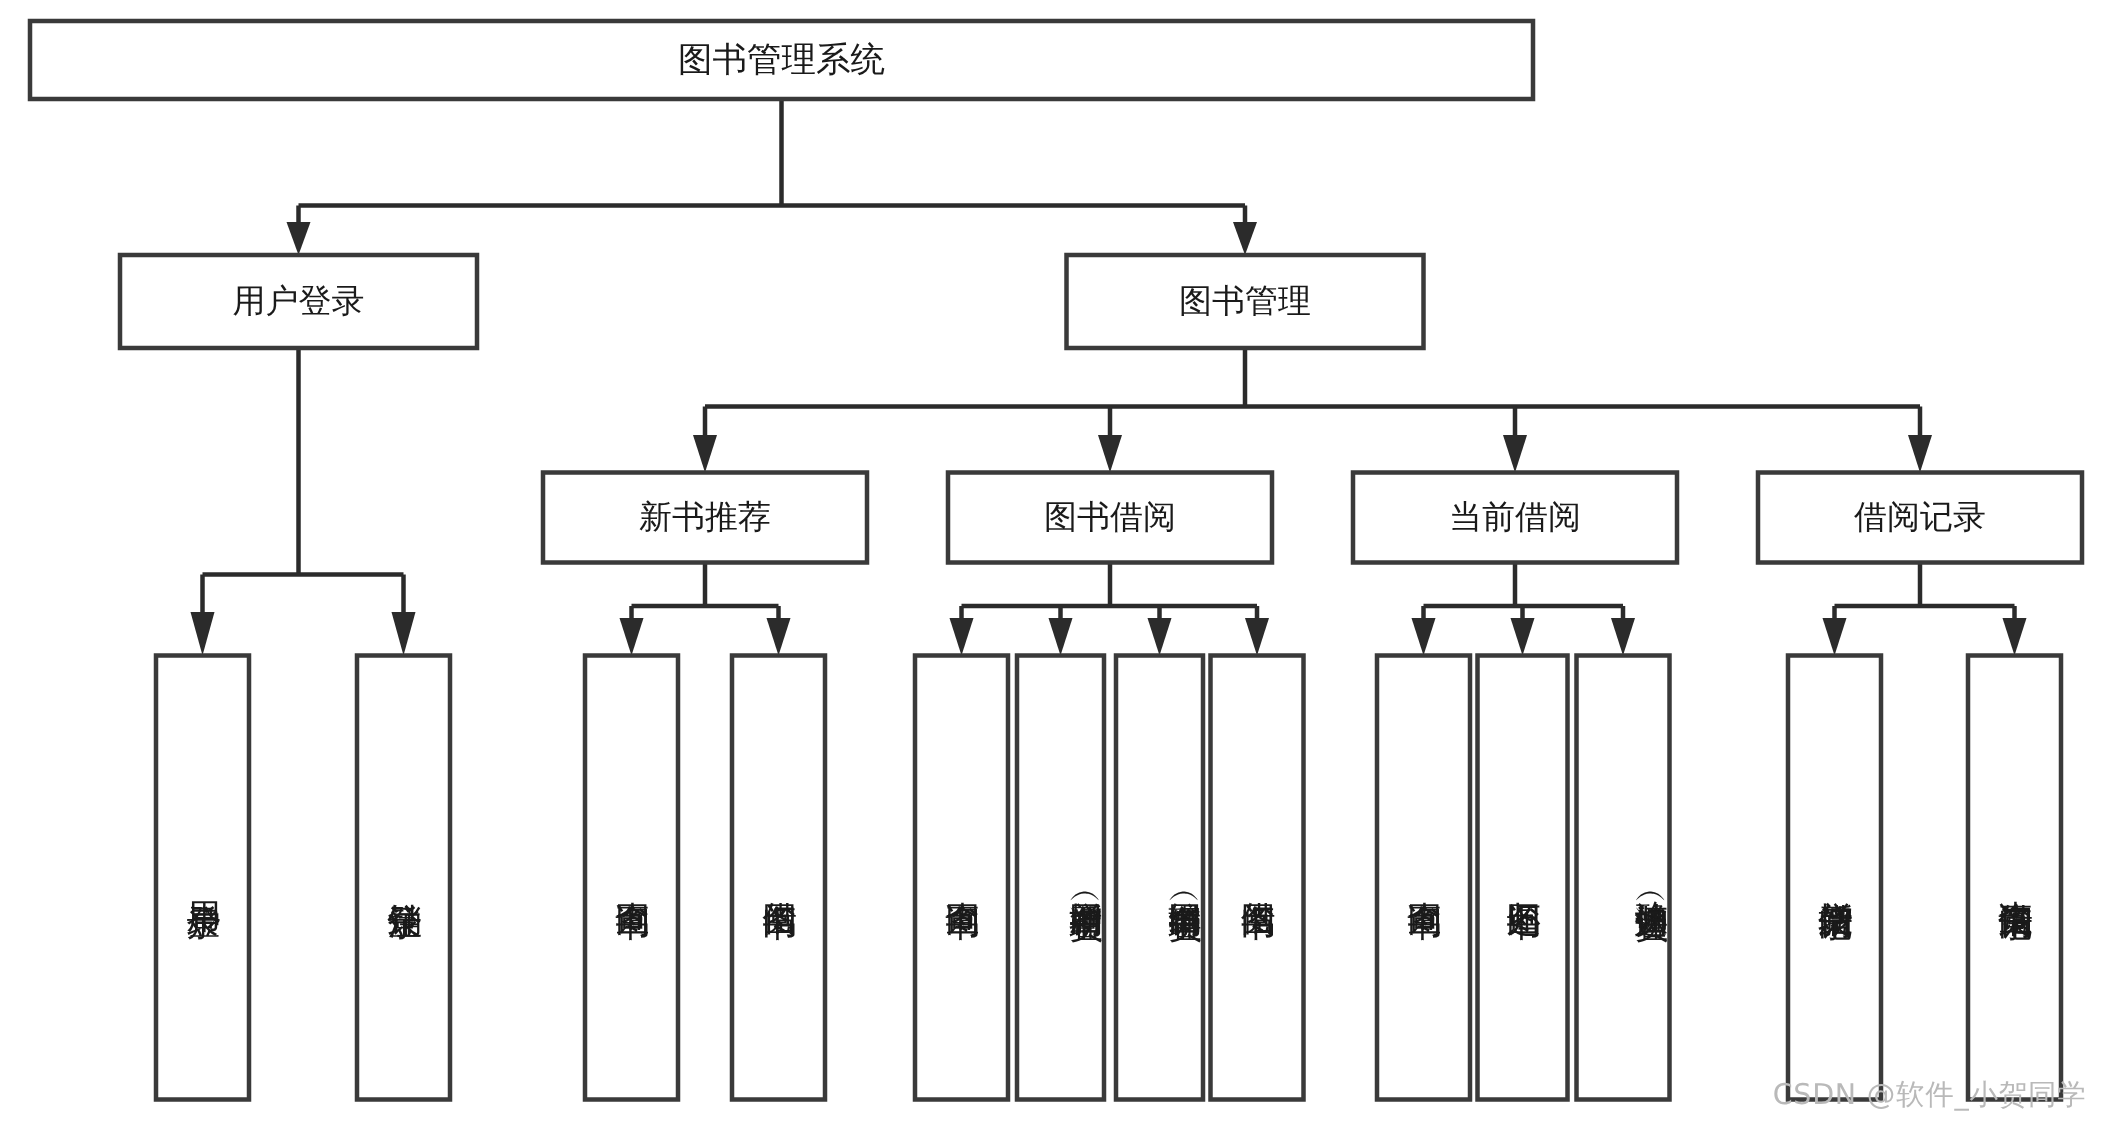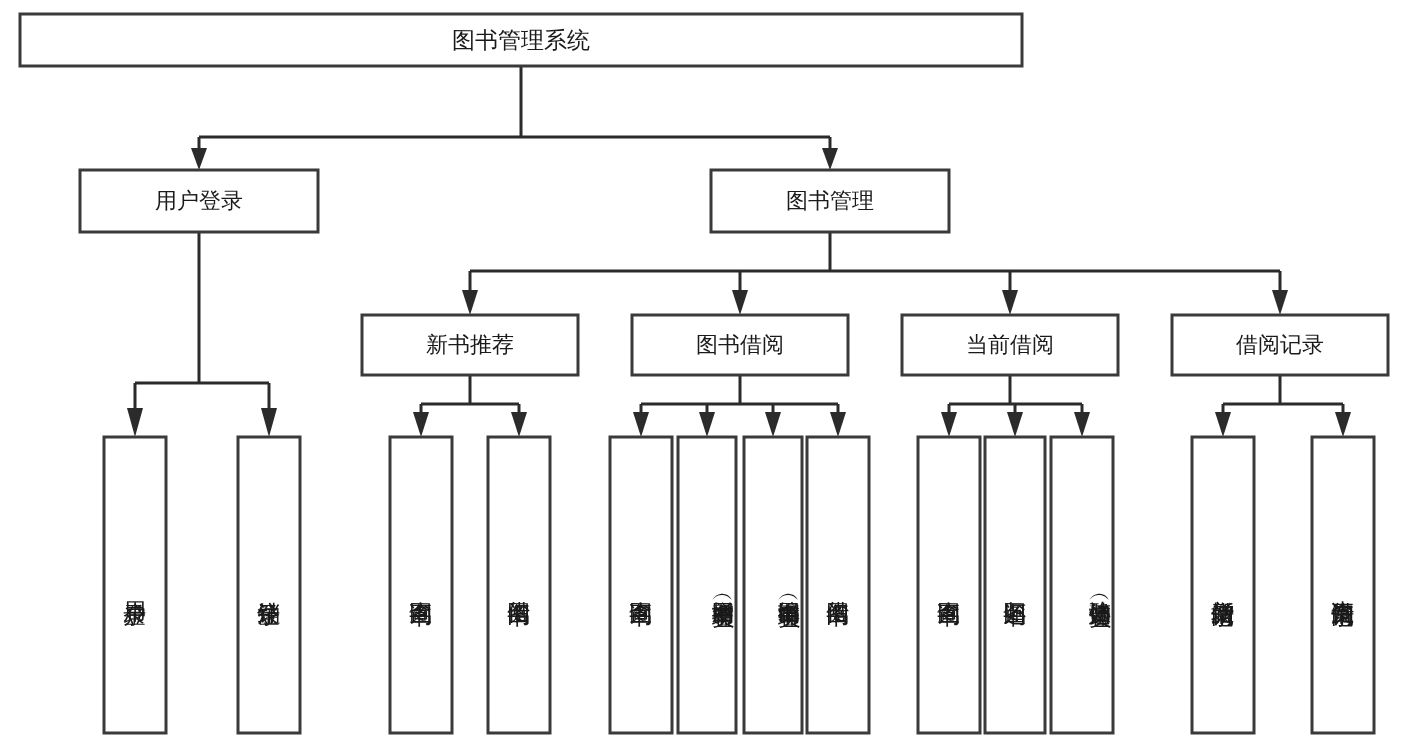--- a/index.html
+++ b/index.html
@@ -205,13 +205,14 @@
   <div class="leaf-label" style="left:610px; top:437px; width:62px; height:296px;">查询图书</div>
   <div class="leaf-label" style="left:678px; top:441px; width:58px; height:292px; align-items:flex-start; font-size:22px;">新增图书（管理员）</div>
   <div class="leaf-label" style="left:744px; top:441px; width:58px; height:292px; align-items:flex-start; font-size:22px;">编辑图书（管理员）</div>
   <div class="leaf-label" style="left:807px; top:437px; width:62px; height:296px;">借阅图书</div>
   <div class="leaf-label" style="left:918px; top:437px; width:62px; height:296px;">查询图书</div>
   <div class="leaf-label" style="left:985px; top:437px; width:60px; height:296px;">归还图书</div>
   <div class="leaf-label" style="left:1051px; top:441px; width:62px; height:292px; align-items:flex-start; font-size:22px;">确认归还（管理员）</div>
   <div class="leaf-label" style="left:1192px; top:437px; width:62px; height:296px;">新增借阅记录</div>
   <div class="leaf-label" style="left:1312px; top:437px; width:62px; height:296px;">查询借阅记录</div>
 
+  <div class="watermark">CSDN @软件_小贺同学</div>
 </div>
 
 </body></html>

